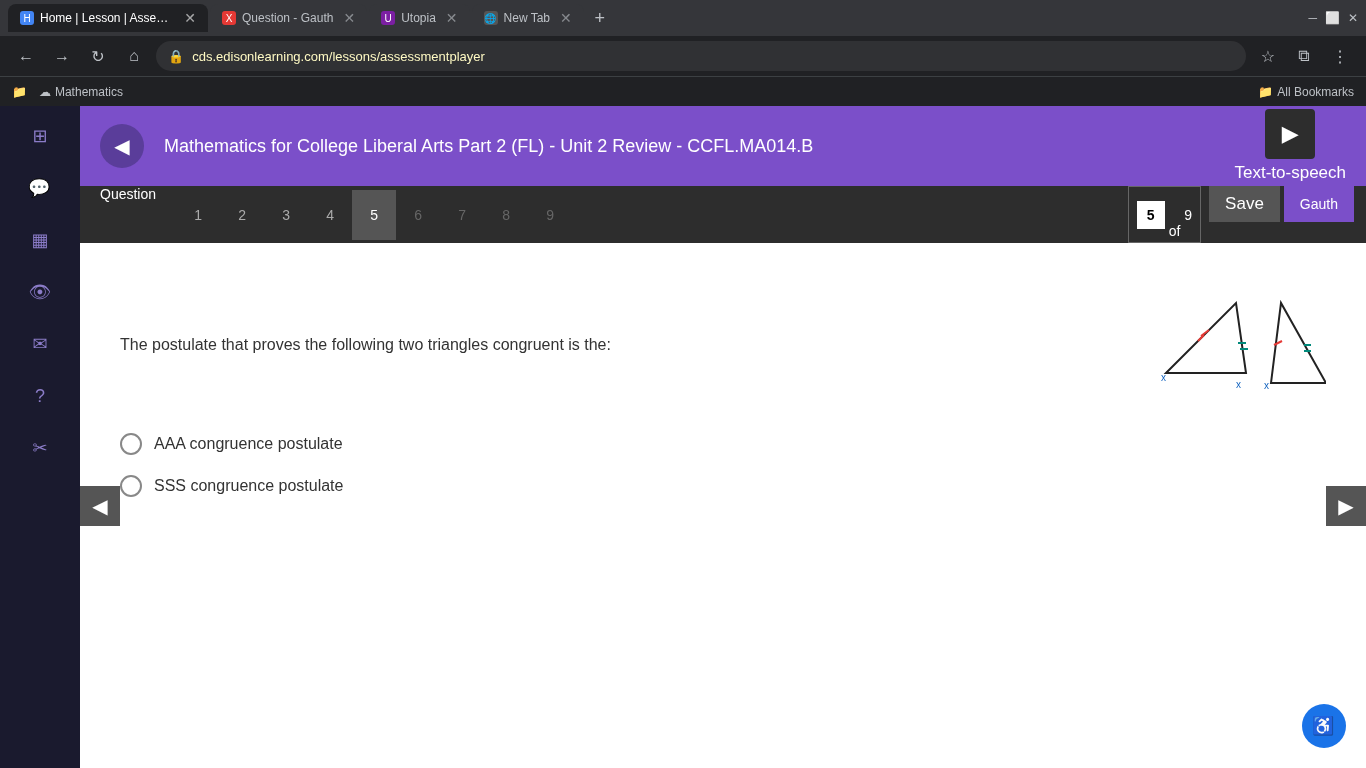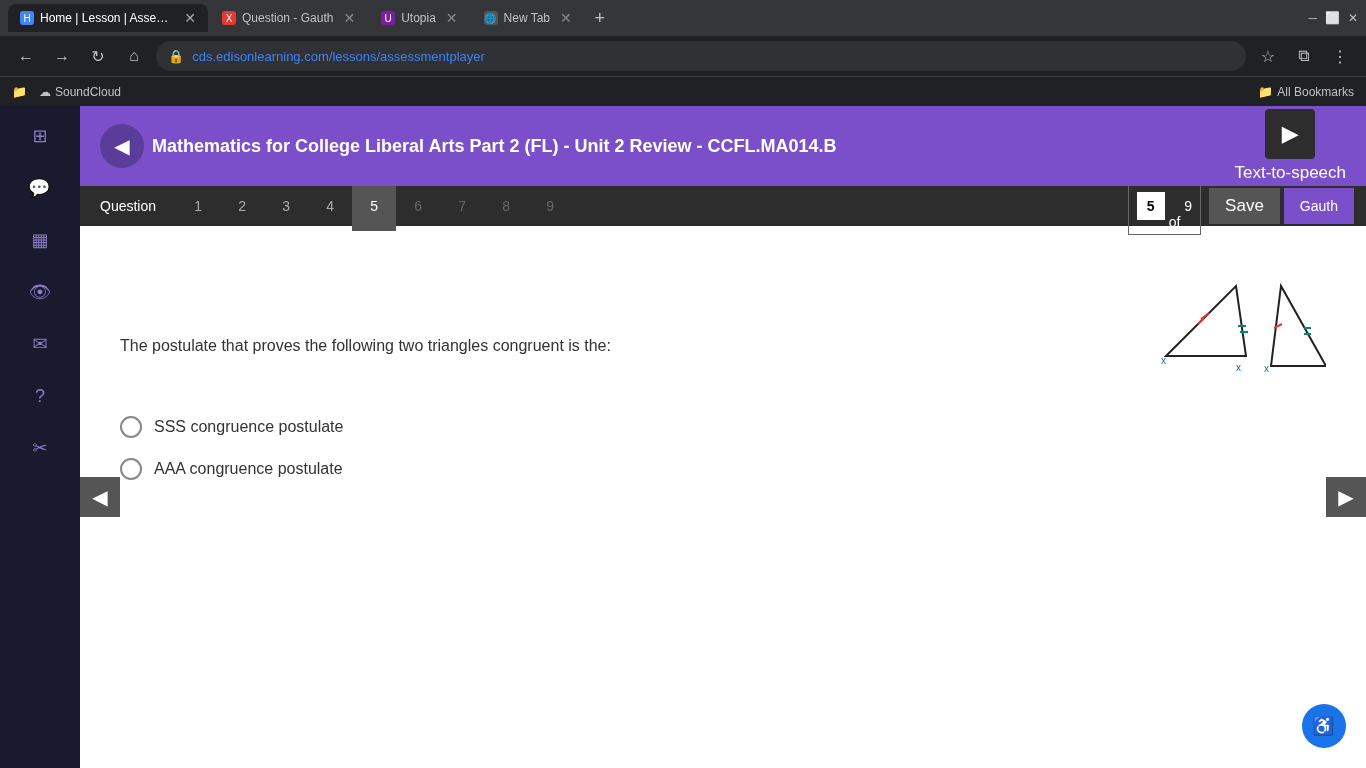--- a/index.html
+++ b/index.html
@@ -114,21 +114,21 @@
       background: #303134;
       border-radius: 15px;
       display: flex;
       align-items: center;
       padding: 0 12px;
       gap: 8px;
     }
 
     .url-text {
       font-size: 13px;
-      color: #3b82f6;
+      color: #fef9c3;
     }
 
     .bookmarks-bar {
       display: flex;
       align-items: center;
       height: 30px;
       background: #202124;
       padding: 0 12px;
       gap: 12px;
       border-top: 1px solid #3c4043;
@@ -199,22 +199,22 @@
       justify-content: center;
       cursor: pointer;
       flex-shrink: 0;
       color: white;
       font-size: 20px;
     }
 
     .lesson-title {
       color: white;
       font-size: 18px;
-      font-weight: 700;
-      margin-left: 8px;
+      font-weight: 400;
+      margin-left: 20px;
       flex: 1;
     }
 
     .tts-btn {
       display: flex;
       flex-direction: column;
       align-items: center;
       gap: 4px;
       cursor: pointer;
     }
@@ -233,22 +233,21 @@
 
     .tts-label {
       color: white;
       font-size: 17px;
     }
 
     
     .question-nav {
       background: #2d2d2d;
       display: flex;
-      align-items: center;
-      height: 40px;
+      height: 57px;
     }
 
     .question-label {
       color: white;
       font-size: 14px;
       font-weight: 500;
       padding: 0 20px;
     }
 
     .q-nums {
@@ -337,21 +336,21 @@
     
     .question-content {
       flex: 1;
       padding: 30px 40px;
       position: relative;
       overflow: auto;
     }
 
     .question-row {
       display: flex;
-      align-items: center;
+      align-items: flex-start;
       gap: 40px;
     }
 
     .question-text {
       font-size: 16px;
       color: #333;
       line-height: 1.5;
       flex: 1;
       padding-top: 60px;
     }
@@ -484,21 +483,21 @@
     <div class="nav-btn">⧉</div>
     <div class="nav-btn">⋮</div>
   </div>
 
   <div class="bookmarks-bar">
     <div class="bookmark-item">
       <span>📁</span>
     </div>
     <div class="bookmark-item">
       <span>☁</span>
-      <span>SoundCloud</span>
+      <span>Mathematics</span>
     </div>
     <div style="flex:1"></div>
     <div class="bookmark-item">
       <span>📁</span>
       <span>All Bookmarks</span>
     </div>
   </div>
 </div>
 
 <div class="app-container">
@@ -573,25 +572,25 @@
             <line x1="178" y1="72" x2="185" y2="72" stroke="#00897b" stroke-width="2"></line>
             <line x1="178" y1="78" x2="185" y2="78" stroke="#00897b" stroke-width="2"></line>
 
             <text x="138" y="116" font-size="10" fill="#1565c0">x</text>
           </svg>
         </div>
 
         <div class="answers">
           <div class="answer-option">
             <div class="radio-circle"></div>
-            <span>SSS congruence postulate</span>
+            <span>AAA congruence postulate</span>
           </div>
           <div class="answer-option">
             <div class="radio-circle"></div>
-            <span>AAA congruence postulate</span>
+            <span>SSS congruence postulate</span>
           </div>
         </div>
       </div>
 
       <div class="nav-arrow-left" style="position:absolute; left:0; top:50%; transform:translateY(-50%);">◀</div>
       <div class="nav-arrow-right" style="position:absolute; right:0; top:50%; transform:translateY(-50%);">▶</div>
     </div>
   </div>
 </div>
 

